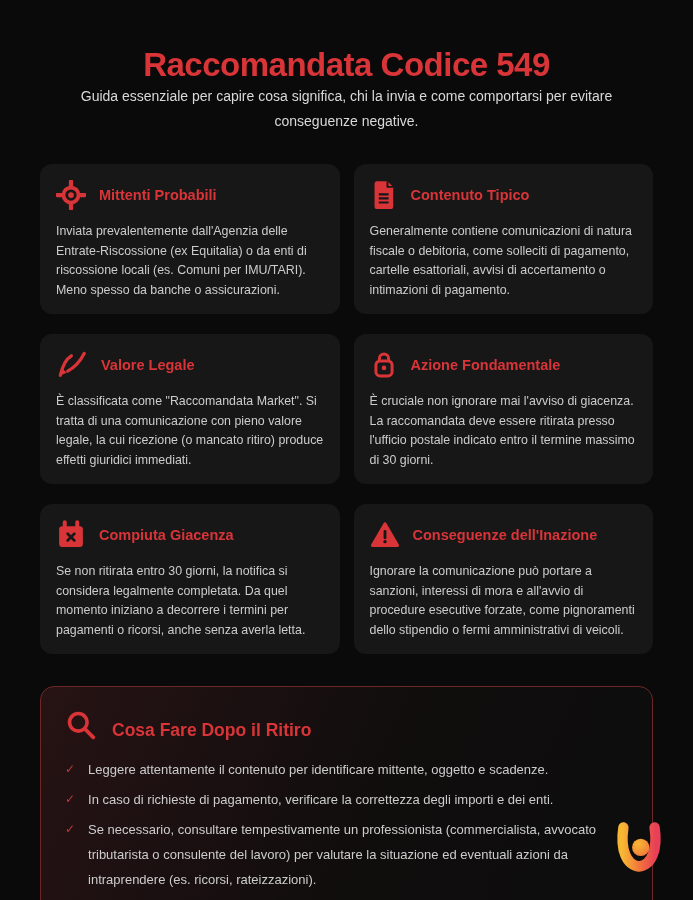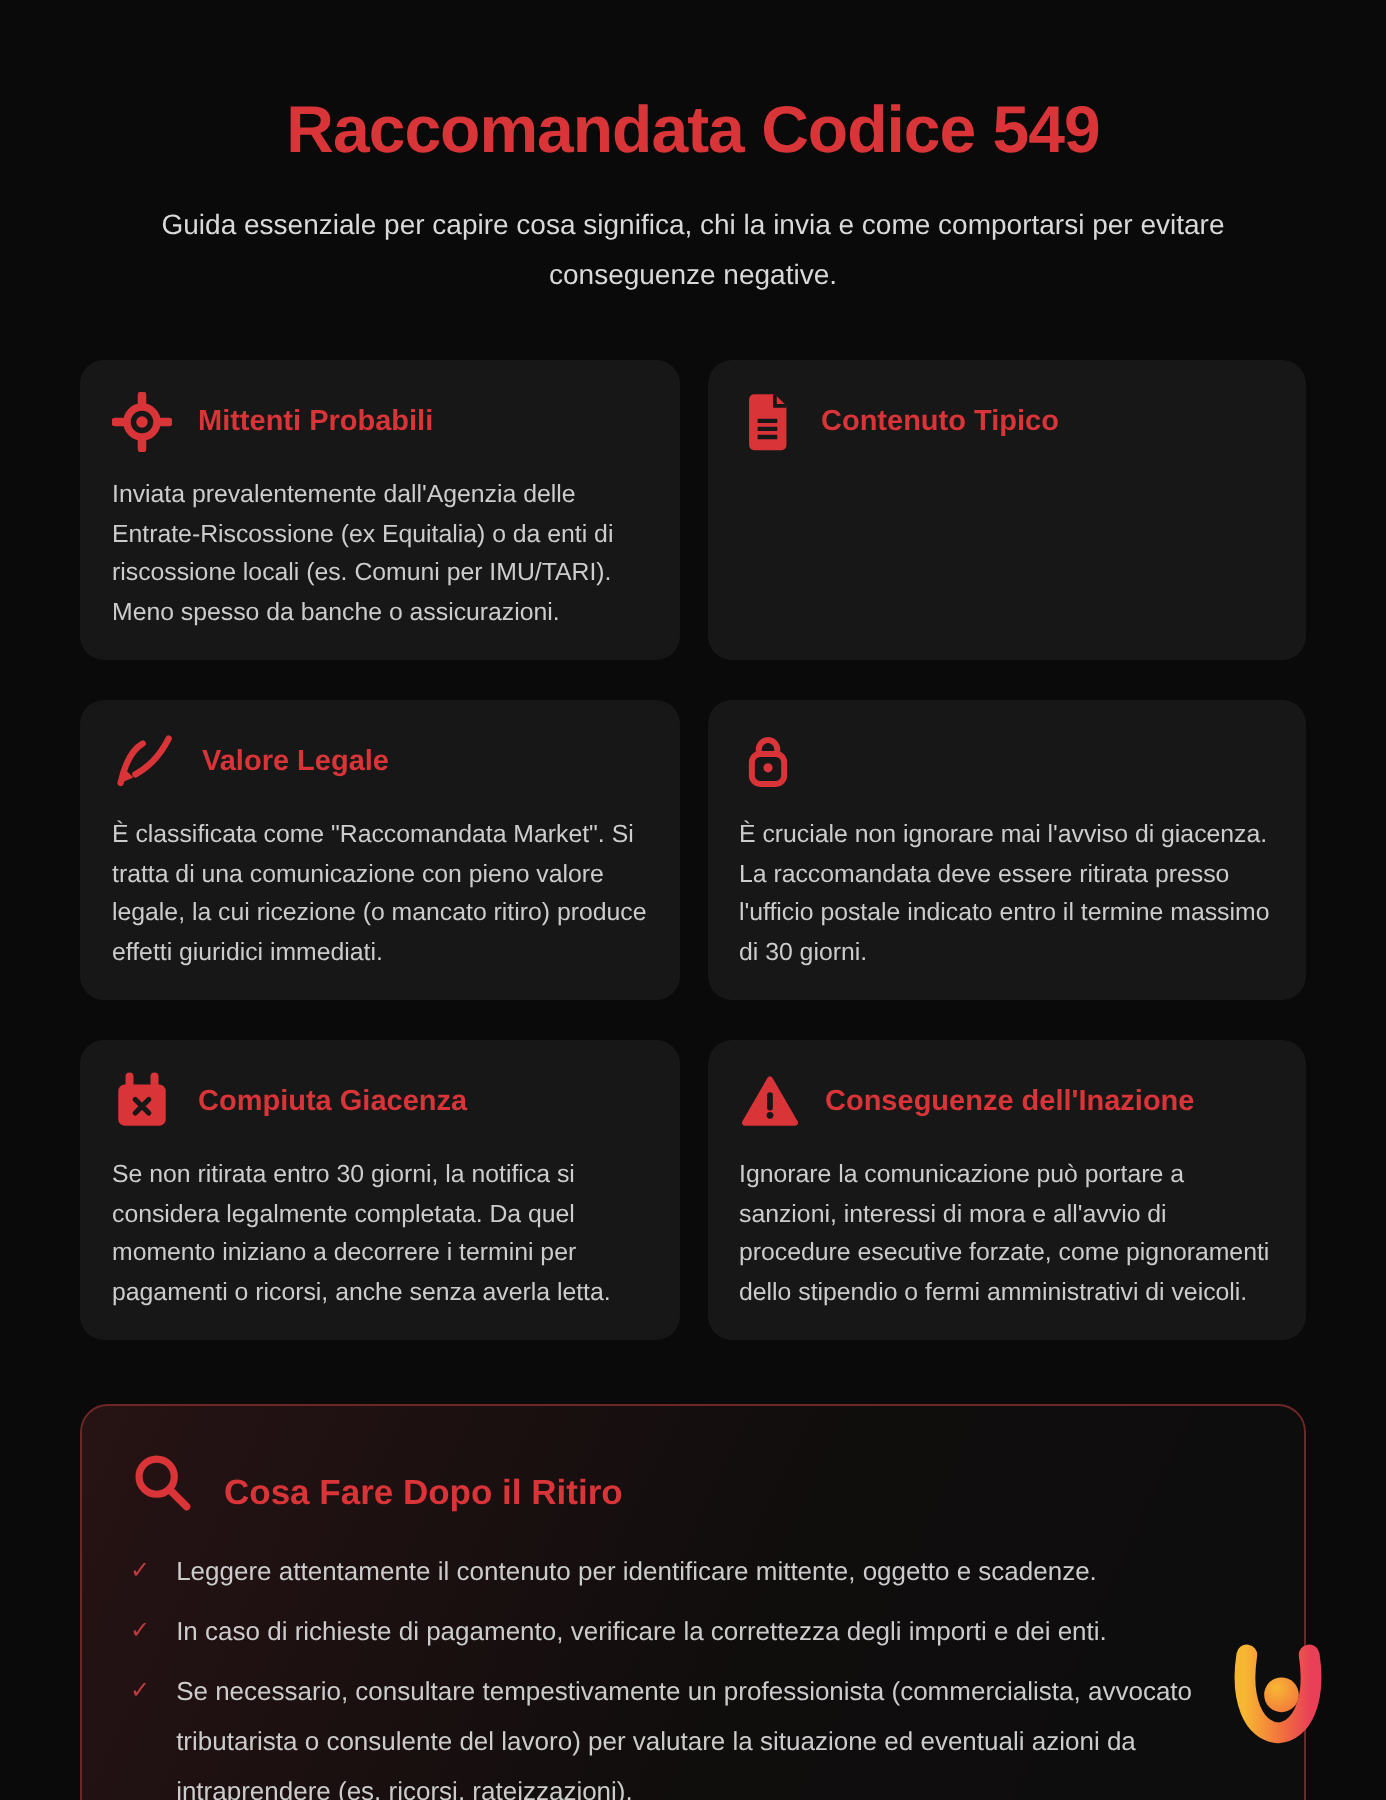--- a/index.html
+++ b/index.html
@@ -28,21 +28,21 @@
 
   
   .header{padding-top:46px;text-align:center;}
   .title{
     color:var(--accent);
     font-size:33px;
     font-weight:bold;
     letter-spacing:-0.5px;
   }
   .subtitle{
-    margin:16px auto 0;
+    margin:0 auto 0;
     max-width:540px;
     color:var(--subtitle-text);
     font-size:14px;
     line-height:25px;
   }
 
   
   .grid{
     margin:30px 40px 0;
     display:grid;
@@ -149,20 +149,21 @@
       <div class="card-head">
         <span class="card-icon">
           <svg width="28" height="30" viewBox="0 0 24 26">
             <path d="M6 1h9l5 5v17a2.2 2.2 0 0 1-2.2 2.2H6A2.2 2.2 0 0 1 3.8 23V3.2A2.2 2.2 0 0 1 6 1z" fill="currentColor"></path>
             <path d="M15 1v5h5" fill="none" stroke="var(--card-bg)" stroke-width="1.6"></path>
             <path d="M7.5 12.5h8.5M7.5 16h8.5M7.5 19.5h8.5" stroke="var(--card-bg)" stroke-width="1.9"></path>
           </svg>
         </span>
         <span class="card-title">Contenuto Tipico</span>
       </div>
+      <div class="card-body">Generalmente contiene comunicazioni di natura fiscale o debitoria, come solleciti di pagamento, cartelle esattoriali, avvisi di accertamento o intimazioni di pagamento.</div>
     </div>
 
     <div class="card">
       <div class="card-head">
         <span class="card-icon">
           <svg width="32" height="30" viewBox="0 0 26 24">
             <path d="M3.5 20.5 C5.5 11.5 9 6.5 12.5 4.5" fill="none" stroke="currentColor" stroke-width="2.6" stroke-linecap="round"></path>
             <path d="M23 2.5 C20.5 7.5 16 13.5 9.5 17" fill="none" stroke="currentColor" stroke-width="2.6" stroke-linecap="round"></path>
             <path d="M3.5 20.5 l5.2-2.2 -3.1-3.1 z" fill="currentColor"></path>
           </svg>
@@ -174,20 +175,21 @@
 
     <div class="card">
       <div class="card-head">
         <span class="card-icon">
           <svg width="28" height="30" viewBox="0 0 24 26">
             <path d="M8 10V7.5a4 4 0 0 1 8 0V10" fill="none" stroke="currentColor" stroke-width="2.6"></path>
             <rect x="5" y="9.5" width="14" height="13" rx="3.6" fill="none" stroke="currentColor" stroke-width="2.6"></rect>
             <circle cx="12" cy="15.5" r="2" fill="currentColor"></circle>
           </svg>
         </span>
+        <span class="card-title">Azione Fondamentale</span>
       </div>
       <div class="card-body">È cruciale non ignorare mai l'avviso di giacenza. La raccomandata deve essere ritirata presso l'ufficio postale indicato entro il termine massimo di 30 giorni.</div>
     </div>
 
     <div class="card">
       <div class="card-head">
         <span class="card-icon">
           <svg width="30" height="30" viewBox="0 0 24 24">
             <rect x="2.5" y="5" width="19" height="16.5" rx="2.6" fill="currentColor"></rect>
             <path d="M7 1.8v4.5M17 1.8v4.5" stroke="currentColor" stroke-width="3.2" stroke-linecap="round"></path>

